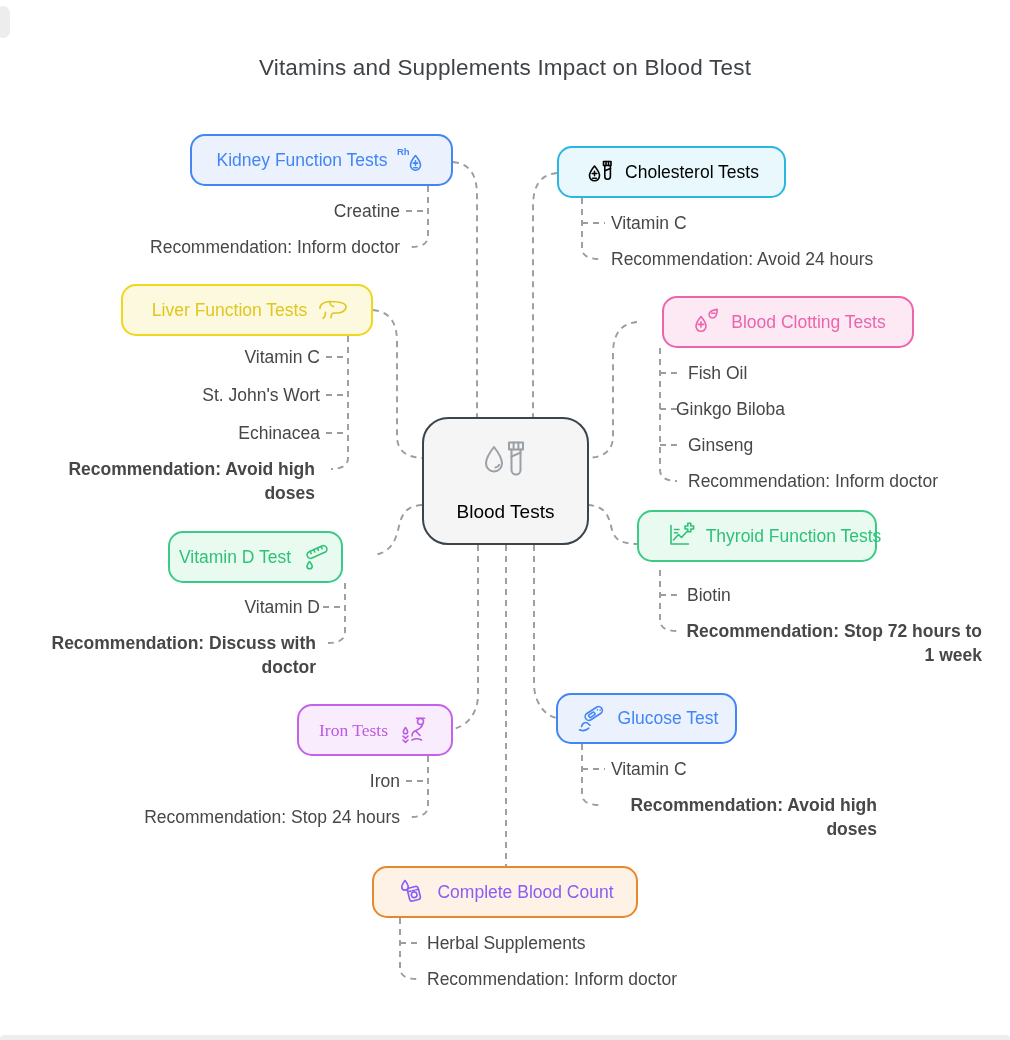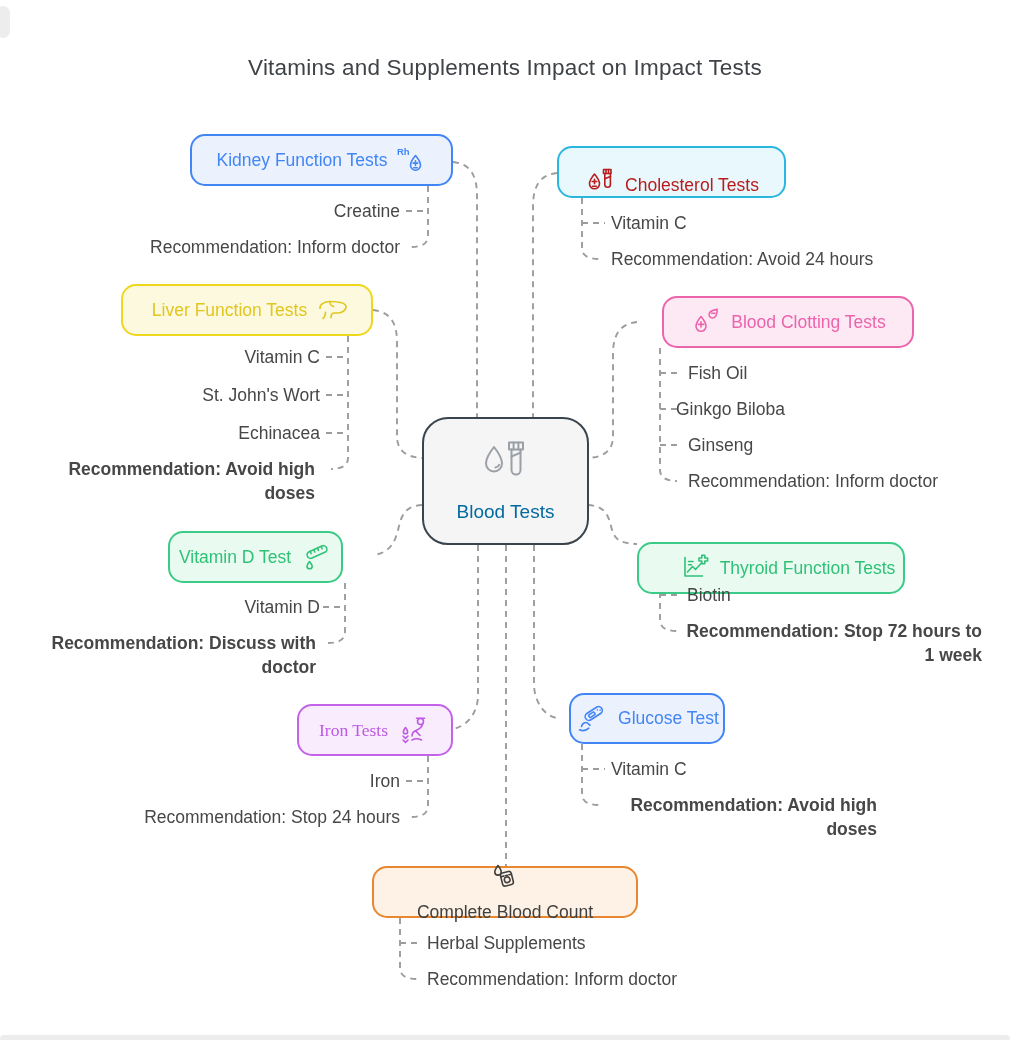--- a/index.html
+++ b/index.html
@@ -15,49 +15,49 @@
   .links path{fill:none;stroke:#9c9c9c;stroke-width:1.9;stroke-dasharray:6 5;}
   .node{
     position:absolute;box-sizing:border-box;height:52px;border:2px solid;border-radius:15px;
     display:flex;align-items:center;justify-content:center;gap:9px;
     font-size:17.5px;font-weight:500;white-space:nowrap;
   }
   .node .icon{display:flex;align-items:center;}
   .node .icon svg{stroke:currentColor;fill:none;stroke-width:1.6;stroke-linecap:round;stroke-linejoin:round;}
   .node .icon svg .bgfill{fill:var(--bg);}
   .blue  {--bg:#ebf2fe;background:var(--bg);border-color:#4285f4;color:#4285f4;}
-  .cyan  {--bg:#e8f8fd;background:var(--bg);border-color:#29b7df;color:#b91c1c;align-items:flex-end;}
+  .cyan  {--bg:#e8f8fd;background:var(--bg);border-color:#29b7df;color:#000000;}
   .yellow{--bg:#fcf9de;background:var(--bg);border-color:#eed71c;color:#e0c61e;}
   .pink  {--bg:#fde9f4;background:var(--bg);border-color:#ec64ac;color:#ec64ac;}
   .green {--bg:#e9fbf1;background:var(--bg);border-color:#3bcb87;color:#2fc277;}
   .purple{--bg:#f9edfd;background:var(--bg);border-color:#c562ea;color:#bd59e4;font-family:Liberation Serif, serif;}
-  .orange{--bg:#fdf2e5;background:var(--bg);border-color:#e8872f;color:#404040;flex-direction:column;}
+  .orange{--bg:#fdf2e5;background:var(--bg);border-color:#e8872f;color:#8b5cf6;}
   .central{
     position:absolute;left:422px;top:417px;width:167px;height:128px;box-sizing:border-box;
     background:#f5f5f5;border:2.5px solid #3a444c;border-radius:26px;
     display:flex;flex-direction:column;align-items:center;justify-content:center;gap:7px;
-    color:#0369a1;font-size:19px;
+    color:#000000;font-size:19px;
   }
   .central .icon svg{stroke:#9aa0a6;fill:none;stroke-width:2;stroke-linecap:round;stroke-linejoin:round;}
   .child{
     position:absolute;font-size:17.5px;color:#474747;line-height:24px;white-space:nowrap;
   }
   .child.r{text-align:center;}
   .child.wrap{white-space:normal;text-align:right;font-weight:bold;}
   .corner-tab{position:absolute;left:-4px;top:6px;width:14px;height:32px;background:#ededee;border-radius:7px;}
   .bottom-strip{position:absolute;left:0;bottom:0;width:1010px;height:5px;background:#ededee;border-radius:4px 4px 0 0;}
 </style>
 </head>
 <body>
 
 <div id="canvas">
 
   <div class="corner-tab"></div>
 
-  <div class="title">Vitamins and Supplements Impact on Impact Tests</div>
+  <div class="title">Vitamins and Supplements Impact on Blood Test</div>
 
   <svg class="links" width="1010" height="1040">
 
     <path d="M453,162 C471,164 477,176 477,196 V417"></path>
     <path d="M557,173 C539,175 533,187 533,207 V417"></path>
     <path d="M373,310 C391,312 397,324 397,342 V436 C397,450 405,457 422,458"></path>
     <path d="M637,322 C619,324 613,336 613,354 V436 C613,450 605,457 588,458"></path>
     <path d="M422,505 C406,506 402,514 399,526 C396,539 392,553 373,555"></path>
     <path d="M588,505 C604,506 608,514 611,526 C614,539 618,543 637,544"></path>
     <path d="M478,545 V695 C478,712 468,726 453,729"></path>
@@ -158,21 +158,21 @@
       <svg width="32" height="32" viewBox="0 0 32 32">
         <g transform="rotate(-24 17 11)">
           <rect x="6.5" y="7.5" width="21" height="7" rx="3.5"></rect>
           <path d="M11 7.5 v2.6 M15 7.5 v2.6 M19 7.5 v2.6 M23 7.5 v2.6"></path>
         </g>
         <path d="M9.5 20.5 C9.5 20.5 7 23.6 7 25.2 a2.6 2.6 0 0 0 5.2 0 C12.2 23.6 9.5 20.5 9.5 20.5 Z"></path>
       </svg>
     </span>
   </div>
 
-  <div class="node green" style="left:637px;top:542px;width:268px;padding-left:32px;">
+  <div class="node green" style="left:637px;top:510px;width:240px;padding-left:32px;">
     <span class="icon">
       <svg width="32" height="32" viewBox="0 0 32 32">
         <path d="M6 5.5 V24 H23.5"></path>
         <path d="M9.5 9.5 h4.5 M9.5 12.8 h3"></path>
         <path d="M8.5 20 L13.5 14.5 L16.5 17.5 L22.5 11"></path>
         <path d="M22.8 3.2 h3 v2.8 h2.8 v3 h-2.8 v2.8 h-3 V9 H20 V6 h2.8 z"></path>
       </svg>
     </span>
     <span>Thyroid Function Tests</span>
   </div>
@@ -185,21 +185,21 @@
         <path d="M19.5 4.2 h8"></path>
         <path d="M25.5 10.5 C24.5 14 21.5 15.5 18.5 16.8 C16 17.9 15 19.8 15 22"></path>
         <path d="M18.5 16.8 L23 21.5"></path>
         <path d="M15 26 C18 24.4 21.5 24.4 24.5 26"></path>
         <path d="M8.5 13.5 C8.5 13.5 6.4 16.2 6.4 17.7 a2.1 2.1 0 0 0 4.2 0 C10.6 16.2 8.5 13.5 8.5 13.5 Z"></path>
         <path d="M6 22 l2.5 2.4 L11 22 M6 26 l2.5 2.4 L11 26"></path>
       </svg>
     </span>
   </div>
 
-  <div class="node blue" style="left:556px;top:693px;width:156px;height:51px;margin-left:13px;">
+  <div class="node blue" style="left:556px;top:693px;width:181px;height:51px;">
     <span class="icon">
       <svg width="34" height="32" viewBox="0 0 34 32">
         <g transform="rotate(-33 19 10)">
           <rect x="9" y="6.5" width="19" height="7.5" rx="3.75"></rect>
           <rect x="13" y="8.8" width="6.5" height="3" rx="0.8"></rect>
           <path d="M23.5 9.2 l0.01 0 M25.7 11 l0.01 0"></path>
         </g>
         <path d="M6.5 23.5 C7.5 20 10 18.8 12.5 20 L15 22.3"></path>
         <path d="M4.5 26.8 C8 28.2 11.5 27.4 13.8 25.2"></path>
       </svg>

